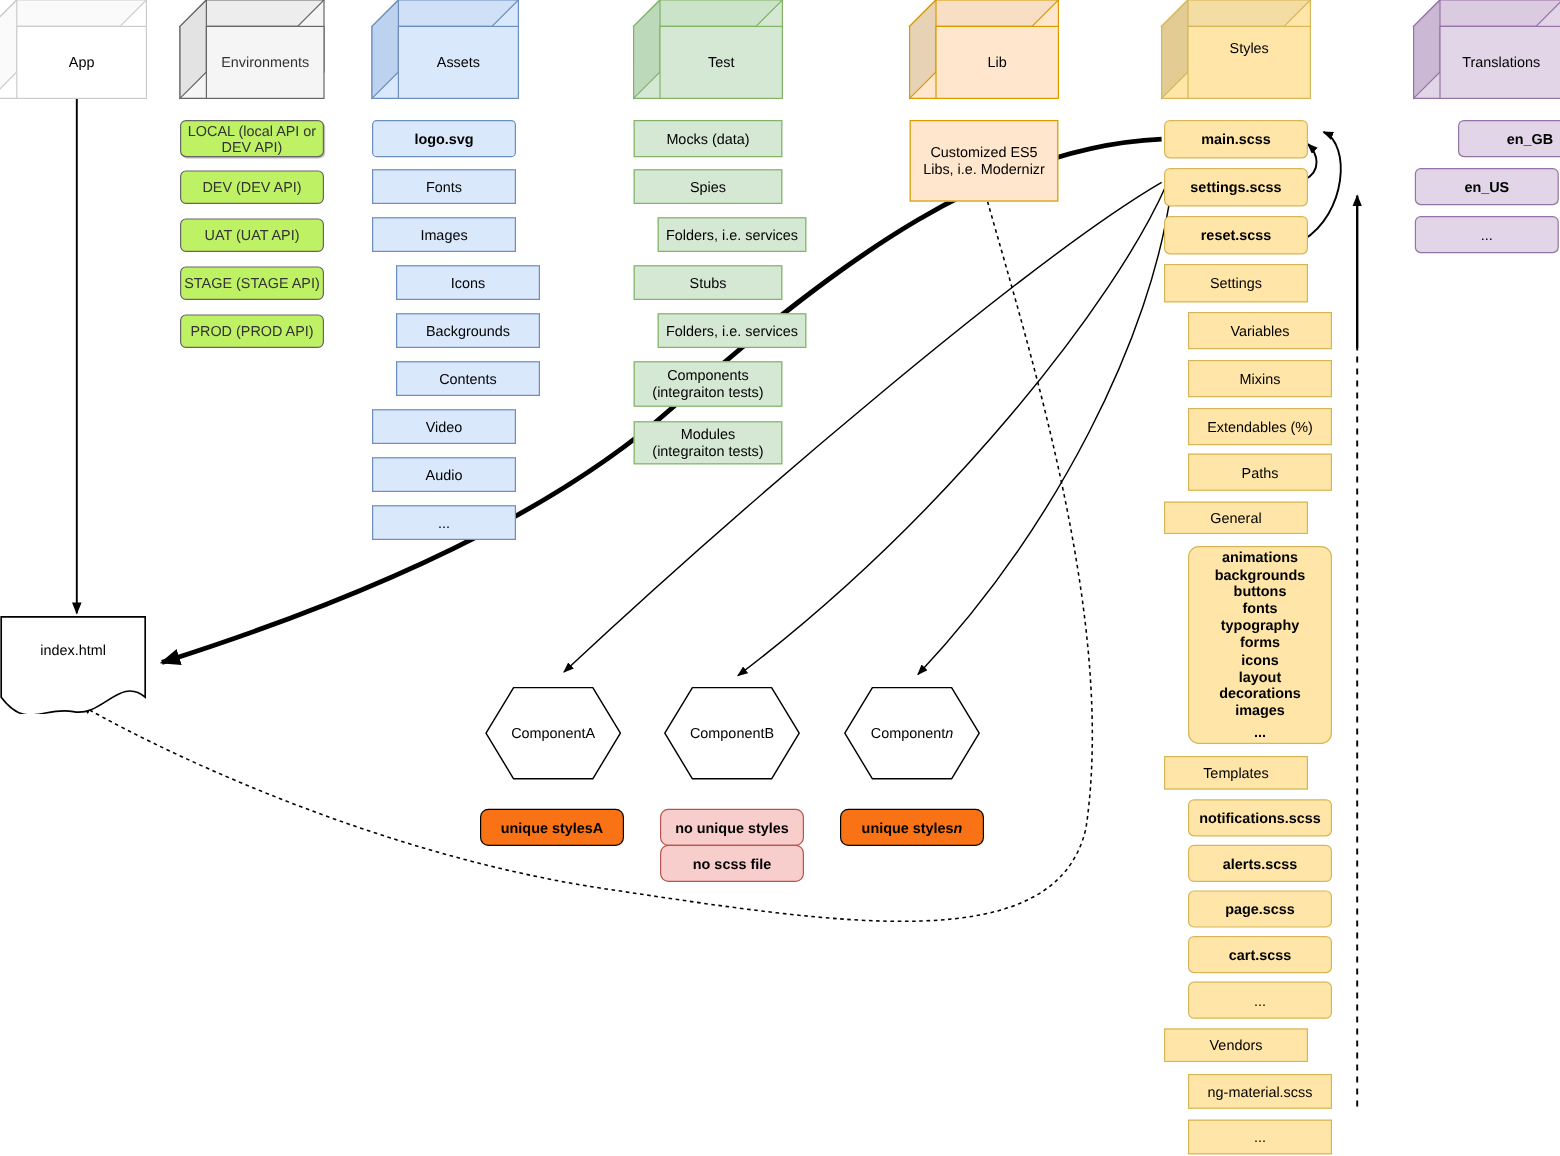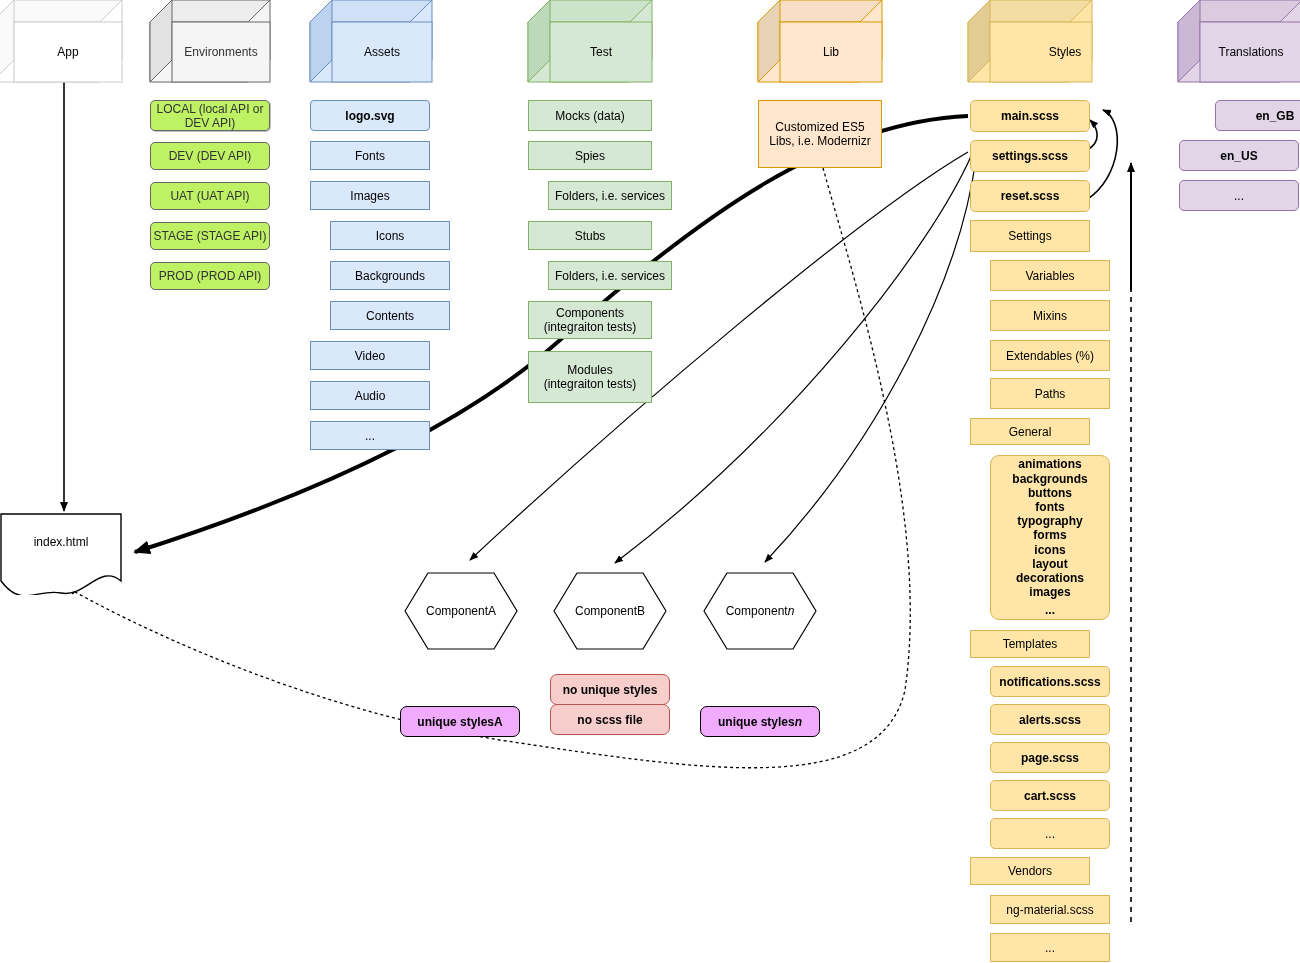--- a/index.html
+++ b/index.html
@@ -34,21 +34,21 @@
   .bold { font-weight: bold; }
 
   
   .gray   { background:#bef264; border-color:#666666; color:#333333; }
   .blue   { background:#dae8fc; border-color:#6c8ebf; }
   .green  { background:#d5e8d4; border-color:#82b366; }
   .orange { background:#ffe6cc; border-color:#d79b00; }
   .yellow { background:#ffe6a8; border-color:#d6b656; }
   .purple { background:#e1d5e7; border-color:#9673a6; }
   .red    { background:#f8cecc; border-color:#b85450; }
-  .plain  { background:#f0abfc; border-color:#000000;margin-top:32px; }
+  .plain  { background:#f97316; border-color:#000000; }
 
   
   .cube { position: absolute; }
   .cube svg { display:block; overflow: visible; }
   .cube .cube-label {
     position: absolute;
     display:flex; align-items:center; justify-content:center;
     font-size: 12px;
   }
 
@@ -162,21 +162,21 @@
     <div class="cube-label" style="left:22px; top:22px; width:102px; height:60px;">Lib</div>
   </div>
 
   <div class="cube" style="left:968px; top:0px; width:124px; height:82px;">
     <svg width="124" height="82" viewBox="0 0 124 82">
       <path d="M0,22 L22,0 L124,0 L124,60 L102,82 L0,82 Z" fill="#ffe6a8" stroke="#d6b656" stroke-width="1"></path>
       <path d="M0,22 L22,0 L124,0 L102,22 Z" fill="#f3dda2" stroke="#d6b656" stroke-width="1"></path>
       <path d="M0,22 L0,82 L22,60 L22,0 Z" fill="#e2cc94" stroke="#d6b656" stroke-width="1"></path>
       <rect x="22" y="22" width="102" height="60" fill="#ffe6a8" stroke="#d6b656" stroke-width="1"></rect>
     </svg>
-    <div class="cube-label" style="left:22px; top:22px; width:102px; height:60px;padding-left:24px;">Styles</div>
+    <div class="cube-label" style="left:22px; top:10px; width:102px; height:60px;">Styles</div>
   </div>
 
   <div class="cube" style="left:1178px; top:0px; width:124px; height:82px;">
     <svg width="124" height="82" viewBox="0 0 124 82">
       <path d="M0,22 L22,0 L124,0 L124,60 L102,82 L0,82 Z" fill="#e1d5e7" stroke="#9673a6" stroke-width="1"></path>
       <path d="M0,22 L22,0 L124,0 L102,22 Z" fill="#dacbe1" stroke="#9673a6" stroke-width="1"></path>
       <path d="M0,22 L0,82 L22,60 L22,0 Z" fill="#cbb8d4" stroke="#9673a6" stroke-width="1"></path>
       <rect x="22" y="22" width="102" height="60" fill="#e1d5e7" stroke="#9673a6" stroke-width="1"></rect>
     </svg>
     <div class="cube-label" style="left:22px; top:22px; width:102px; height:60px;">Translations</div>
@@ -199,21 +199,21 @@
   <div class="node blue" style="left:310px; top:381px; width:120px; height:29px;">Audio</div>
   <div class="node blue" style="left:310px; top:421px; width:120px; height:29px;">...</div>
 
   <div class="node green" style="left:528px; top:100px; width:124px; height:31px;">Mocks (data)</div>
   <div class="node green" style="left:528px; top:141px; width:124px; height:29px;">Spies</div>
   <div class="node green" style="left:548px; top:181px; width:124px; height:29px;">Folders, i.e. services</div>
   <div class="node green" style="left:528px; top:221px; width:124px; height:29px;">Stubs</div>
   <div class="node green" style="left:548px; top:261px; width:124px; height:29px;">Folders, i.e. services</div>
   <div class="node green" style="left:528px; top:301px; width:124px; height:38px;">Components
 (integraiton tests)</div>
-  <div class="node green" style="left:528px; top:351px; width:124px; height:52px;">Modules
+  <div class="node green" style="left:528px; top:351px; width:124px; height:36px;">Modules
 (integraiton tests)</div>
 
   <div class="node orange" style="left:758px; top:100px; width:124px; height:68px;">Customized ES5
 Libs, i.e. Modernizr</div>
 
   <div class="node rounded yellow bold" style="left:970px; top:100px; width:120px; height:32px;">main.scss</div>
   <div class="node rounded yellow bold" style="left:970px; top:140px; width:120px; height:32px;">settings.scss</div>
   <div class="node rounded yellow bold" style="left:970px; top:180px; width:120px; height:32px;">reset.scss</div>
   <div class="node yellow" style="left:970px; top:220px; width:120px; height:32px;">Settings</div>
   <div class="node yellow" style="left:990px; top:260px; width:120px; height:31px;">Variables</div>

